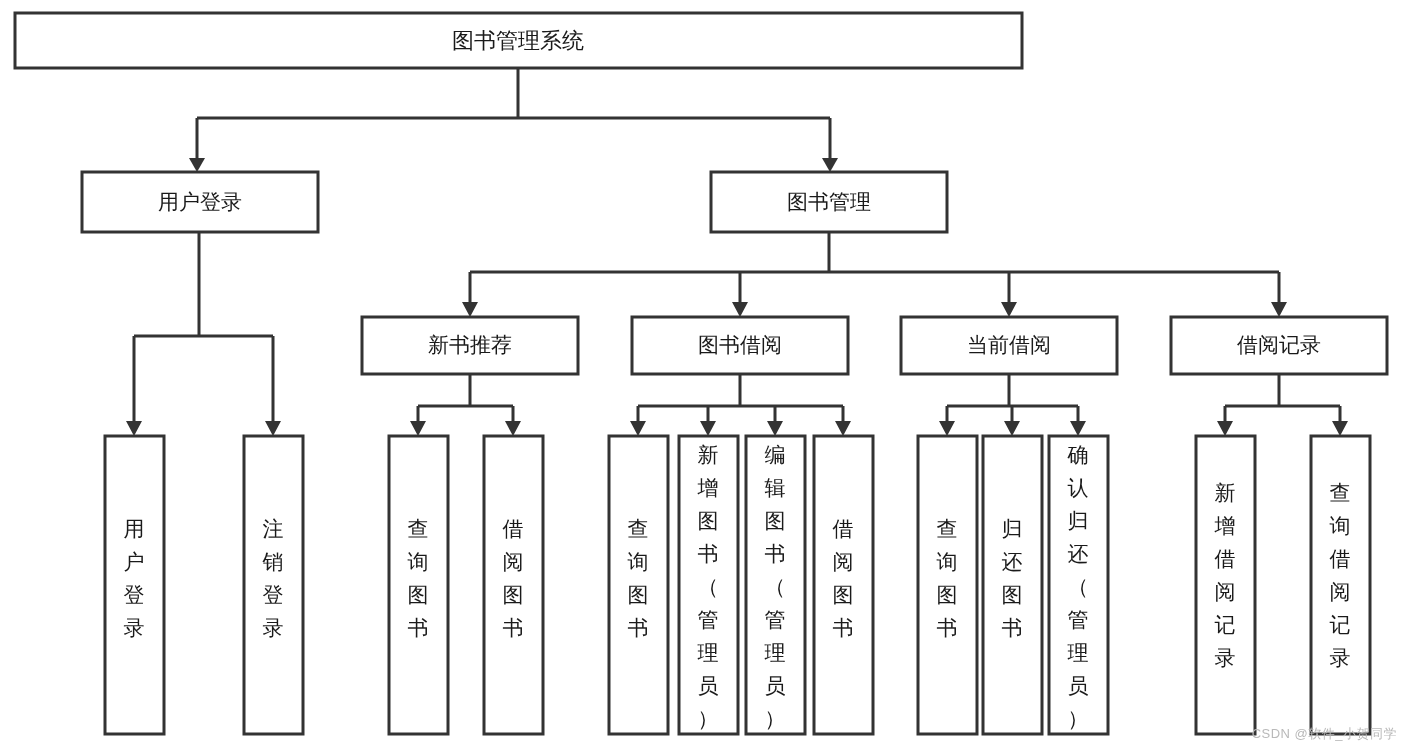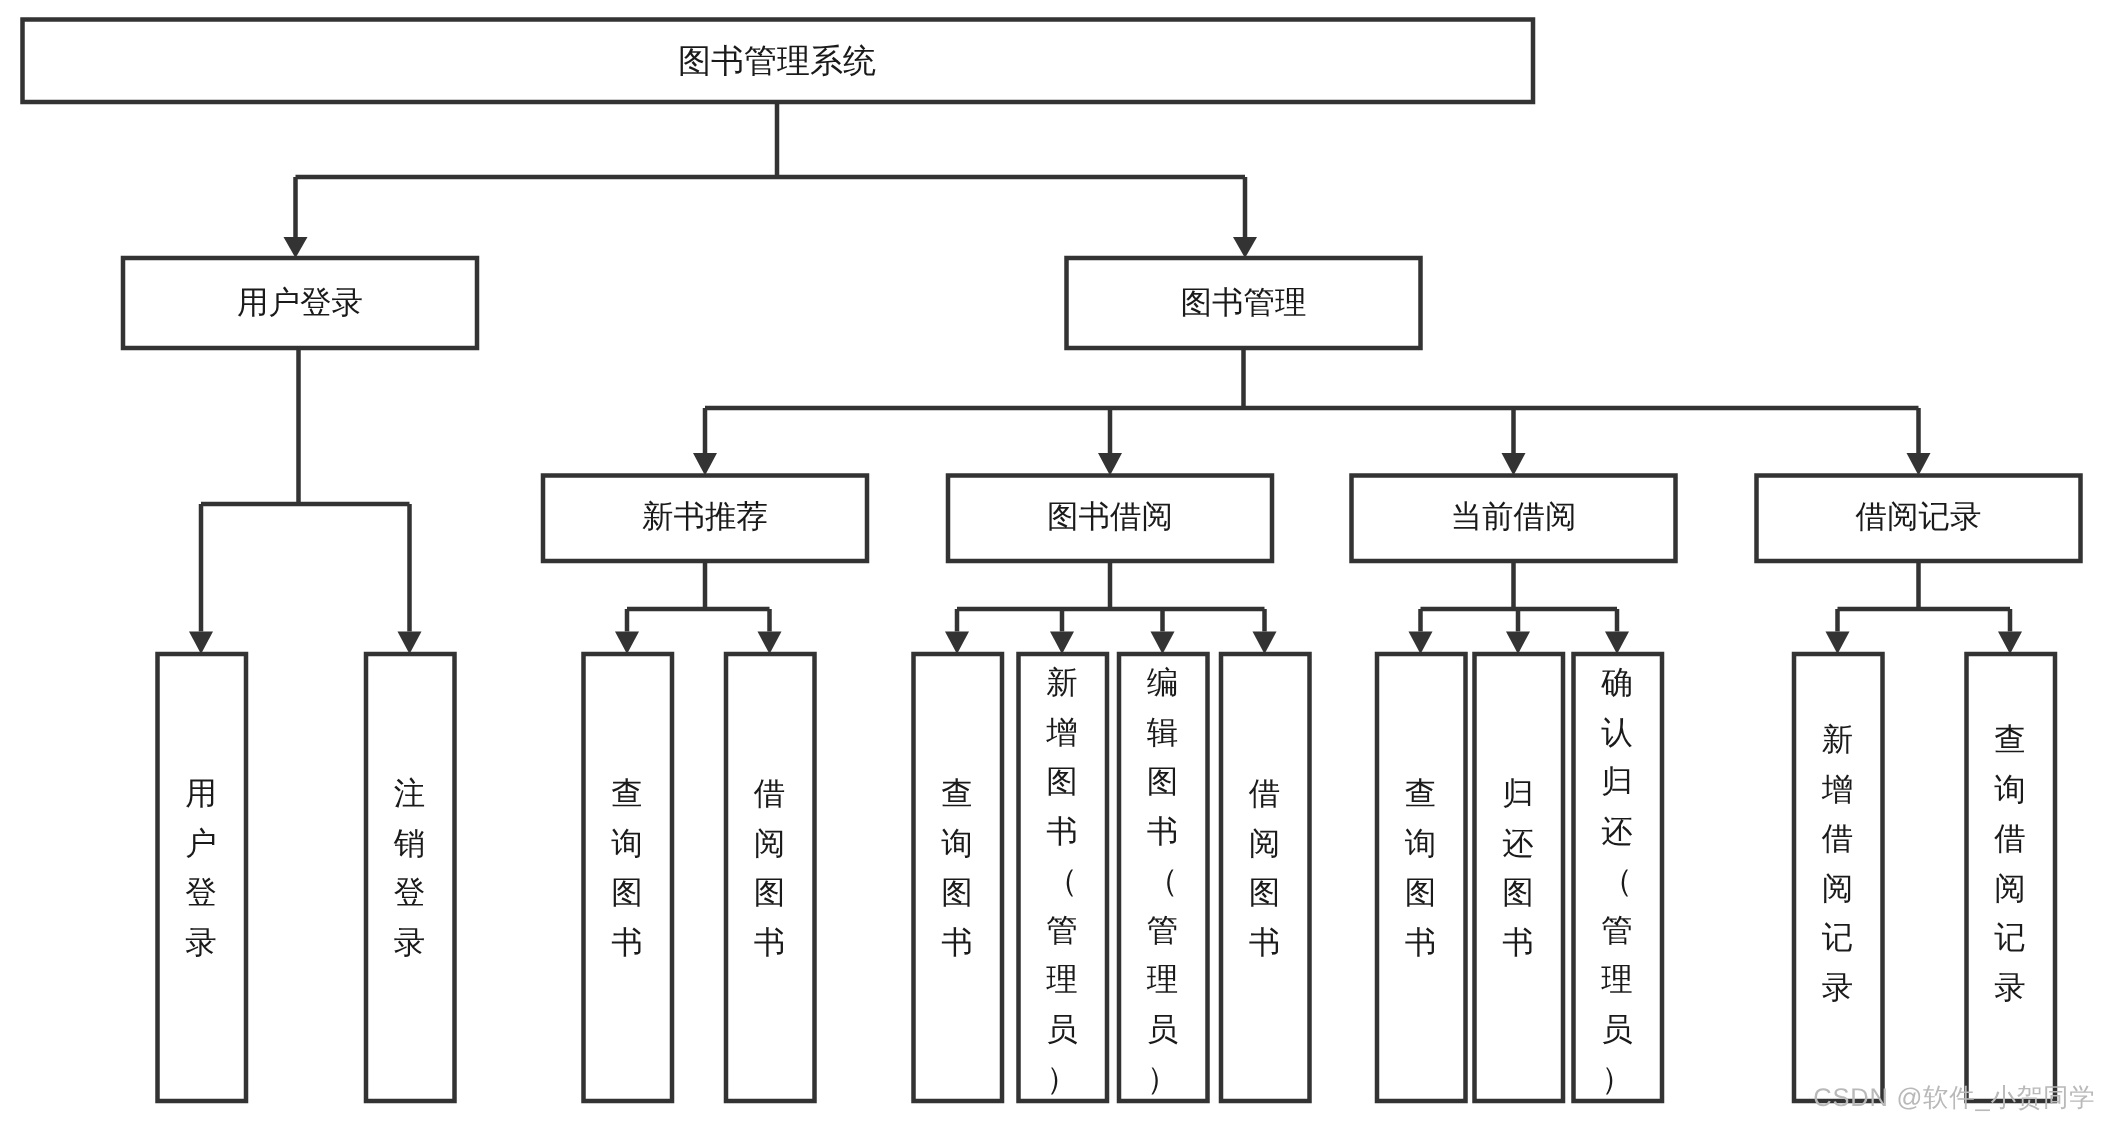--- a/index.html
+++ b/index.html
@@ -47,21 +47,21 @@
   }
   .arrow-head {
     fill: #333333;
     stroke: none;
   }
   .watermark {
     position: absolute;
     right: 8px;
     bottom: 4px;
     font-family: "Liberation Sans", "DejaVu Sans", sans-serif;
-    font-size: 17px;
+    font-size: 13px;
     color: #b9b9b9;
     white-space: nowrap;
     letter-spacing: 0.5px;
   }
 </style>
 </head>
 <body>
 
 <svg id="diagram" viewBox="0 0 1405 747" xmlns="http://www.w3.org/2000/svg">
 

